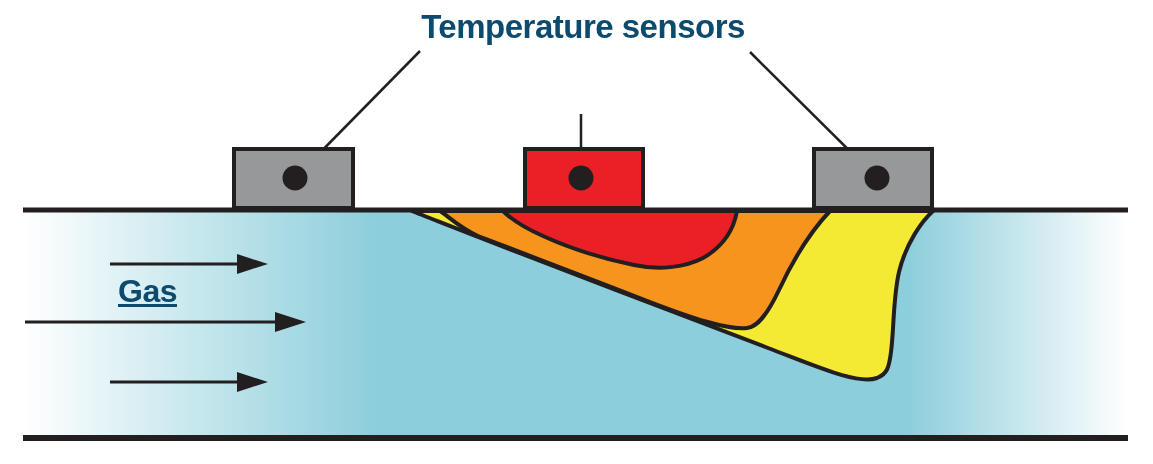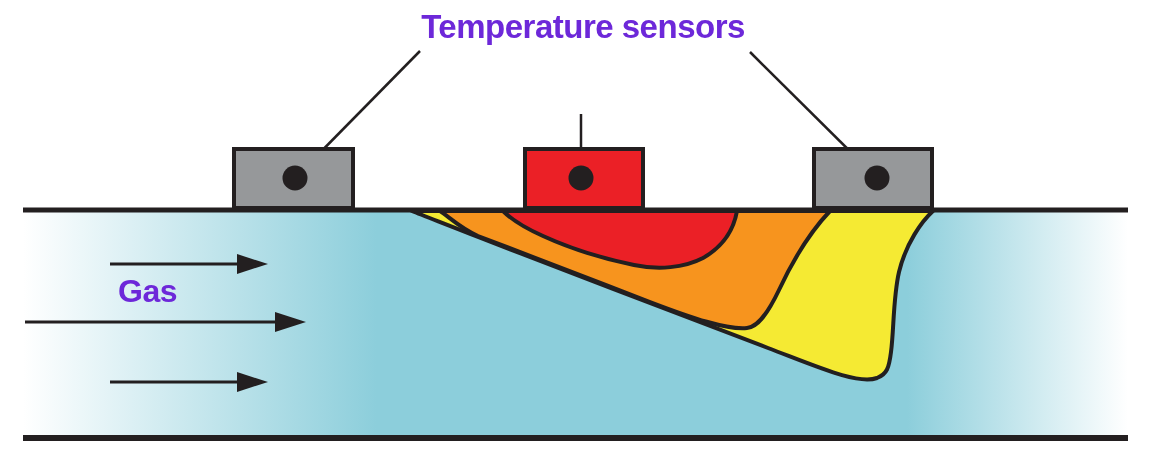--- a/index.html
+++ b/index.html
@@ -18,21 +18,21 @@
   #diagram-svg {
     position: absolute;
     left: 0;
     top: 0;
     width: 1153px;
     height: 464px;
     display: block;
   }
   .label {
     position: absolute;
-    color: #6d28d9;
+    color: #0c4a6e;
     font-weight: 700;
     letter-spacing: -0.5px;
     white-space: nowrap;
     line-height: 1;
     user-select: none;
   }
   .label-centered {
     transform: translateX(-50%);
   }
   #temperature-sensors-label {
@@ -42,20 +42,21 @@
   }
   #heating-element-label {
     left: 583px;
     top: 76px;
     font-size: 33px;
   }
   #gas-label {
     left: 118px;
     top: 275px;
     font-size: 32px;
+    text-decoration: underline;
   }
   .outline {
     stroke: #231f20;
   }
 </style>
 </head>
 <body>
 
 <div id="stage">
 

